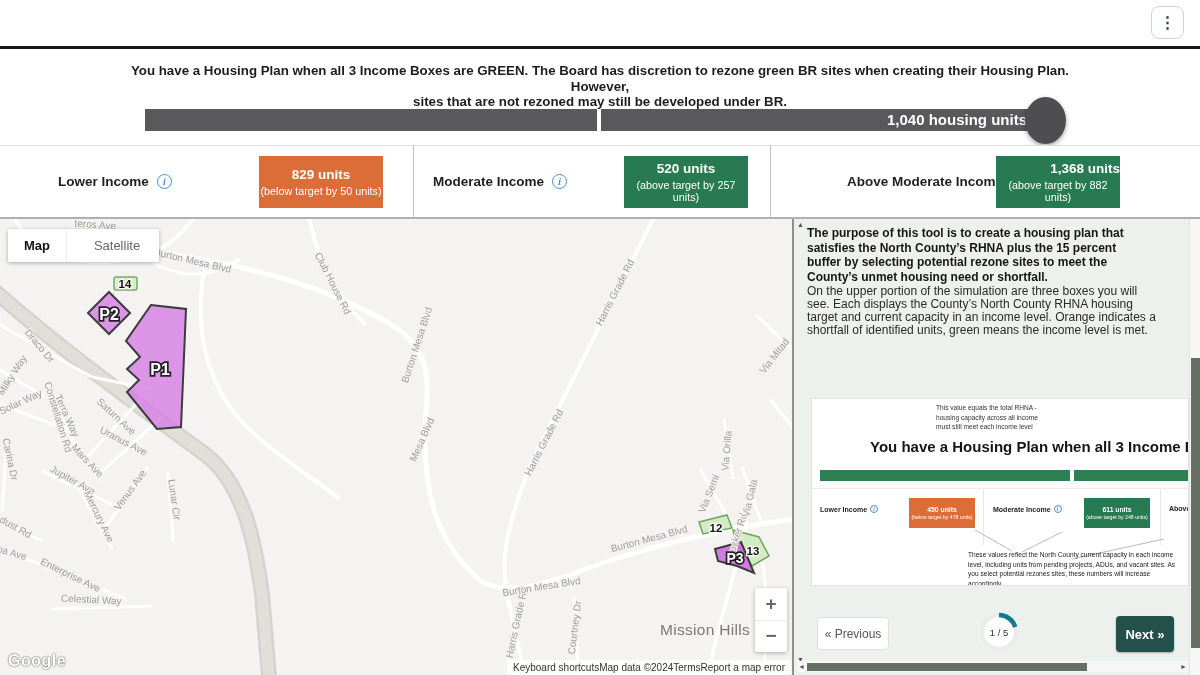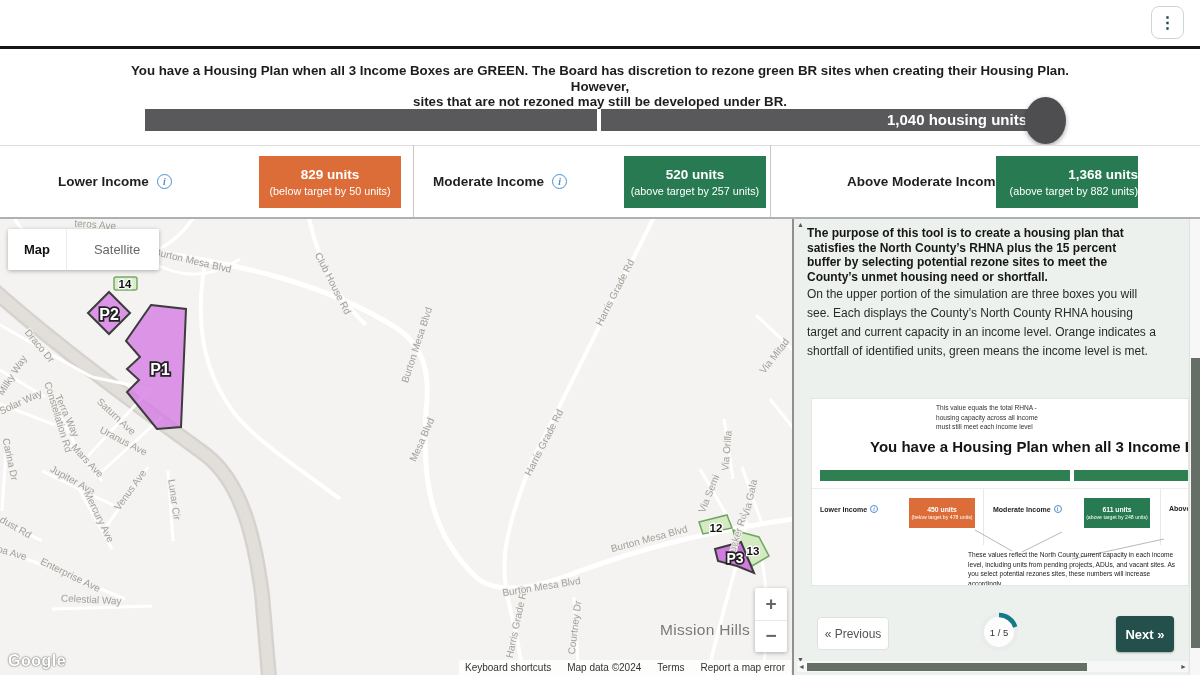--- a/index.html
+++ b/index.html
@@ -31,59 +31,59 @@
   
   .income-row{left:0;top:145px;width:1200px;height:74px;background:#fff;
     border-top:1px solid #dcdcdc;border-bottom:2px solid #b0b0b0;box-sizing:border-box;}
   .iv-div{top:145px;width:1px;height:72px;background:#c9c9c9;}
   .income-label{top:145px;height:72px;display:flex;align-items:center;gap:8px;
     font-size:13.5px;font-weight:bold;color:#1f1f1f;}
   .info-icon{width:15px;height:15px;border:1.5px solid #4a8fd3;border-radius:50%;
     color:#4a8fd3;font-size:10px;font-weight:bold;font-style:italic;
     font-family:"Liberation Serif",serif;display:flex;align-items:center;justify-content:center;
     box-sizing:border-box;cursor:pointer;}
-  .unit-box{top:156px;width:142px;height:52px;color:#fff;text-align:center;
+  .unit-box{top:156px;width:124px;height:52px;color:#fff;text-align:center;
     display:flex;flex-direction:column;justify-content:center;gap:3px;}
   .unit-box .units{font-size:13.5px;font-weight:bold;}
   .unit-box .detail{font-size:10.8px;}
   .box-orange{background:#dc6c38;}
   .box-green{background:#287a52;}
 
   
   .main{left:0;top:219px;width:1200px;height:456px;}
   .map{left:0;top:0;width:792px;height:456px;background:#f4f3f1;overflow:hidden;}
   .panel{left:792px;top:0;width:408px;height:456px;background:#edf1ee;
     border-left:2px solid #8f8f8f;box-sizing:border-box;overflow:hidden;}
 
   
-  .map-type{left:8px;top:10px;height:41px;display:flex;border-radius:2px;overflow:hidden;
+  .map-type{left:8px;top:10px;height:33px;display:flex;border-radius:2px;overflow:hidden;
     box-shadow:0 1px 4px rgba(0,0,0,.3);}
   .mt-btn{background:#fff;font-size:13px;display:flex;align-items:center;justify-content:center;cursor:pointer;}
   .mt-map{width:58px;font-weight:bold;color:#111;}
   .mt-sat{width:84px;color:#666;border-left:1px solid #ececec;padding-left:8px;}
   .zoomctl{left:755px;top:369px;width:32px;height:64px;background:#fff;border-radius:2px;
     box-shadow:0 1px 4px rgba(0,0,0,.3);display:flex;flex-direction:column;}
   .zbtn{flex:1;display:flex;align-items:center;justify-content:center;font-size:19px;
     color:#666;font-weight:bold;cursor:pointer;}
   .zbtn-plus{border-bottom:1px solid #e8e8e8;}
   .google-logo{left:8px;top:433px;font-size:16px;font-weight:bold;color:#fff;
     letter-spacing:.5px;text-shadow:0 0 2px rgba(90,90,90,.9),0 0 1px rgba(90,90,90,.9);}
   .attrib{right:1px;top:441px;height:15px;background:rgba(255,255,255,.78);display:flex;
-    gap:16px;align-items:center;font-size:10px;color:#333;padding:0 6px;}
+    align-items:center;font-size:10px;color:#333;padding:0 6px;}
   .attrib span{white-space:nowrap;}
 
   
   .road-label{fill:#a3a099;font-size:10px;paint-order:stroke;stroke:#f4f3f1;stroke-width:2px;text-anchor:middle;}
   .parcel-label{fill:#fff;font-weight:bold;font-size:16px;paint-order:stroke;stroke:#222;stroke-width:3.5px;text-anchor:middle;}
   .site-label{fill:#111;font-weight:bold;font-size:11.5px;paint-order:stroke;stroke:#fff;stroke-width:2.5px;text-anchor:middle;}
   .place-label{fill:#7a7a7a;font-size:15.5px;text-anchor:middle;letter-spacing:.3px;}
 
   
   .p-bold{left:13px;top:7px;width:322px;font-size:12px;font-weight:bold;line-height:1.22;color:#161616;}
-  .p-text{left:13px;top:66px;width:354px;font-size:12px;line-height:19px;color:#2a2a2a;}
+  .p-text{left:13px;top:66px;width:354px;font-size:12px;line-height:13px;color:#2a2a2a;}
   .tcard{left:18px;top:180px;width:376px;height:186px;background:#fff;overflow:hidden;
     box-shadow:0 0 0 1px #e3e6e3;}
   .t-notetop{left:124px;top:4px;width:260px;font-size:6.6px;line-height:1.45;color:#333;white-space:pre-line;}
   .t-head{left:58px;top:39px;font-size:15px;font-weight:bold;white-space:nowrap;color:#161616;}
   .t-bar{top:71px;height:11px;background:#2e8053;}
   .t-divh{left:0;top:89px;width:376px;height:1px;background:#ececec;}
   .t-divv{top:90px;width:1px;height:56px;background:#e8e8e8;}
   .t-label{font-size:7px;font-weight:bold;color:#222;display:flex;gap:3px;align-items:center;white-space:nowrap;}
   .t-info{width:8px;height:8px;border:1px solid #4a8fd3;border-radius:50%;color:#4a8fd3;
     font-size:5.5px;display:flex;align-items:center;justify-content:center;box-sizing:border-box;

